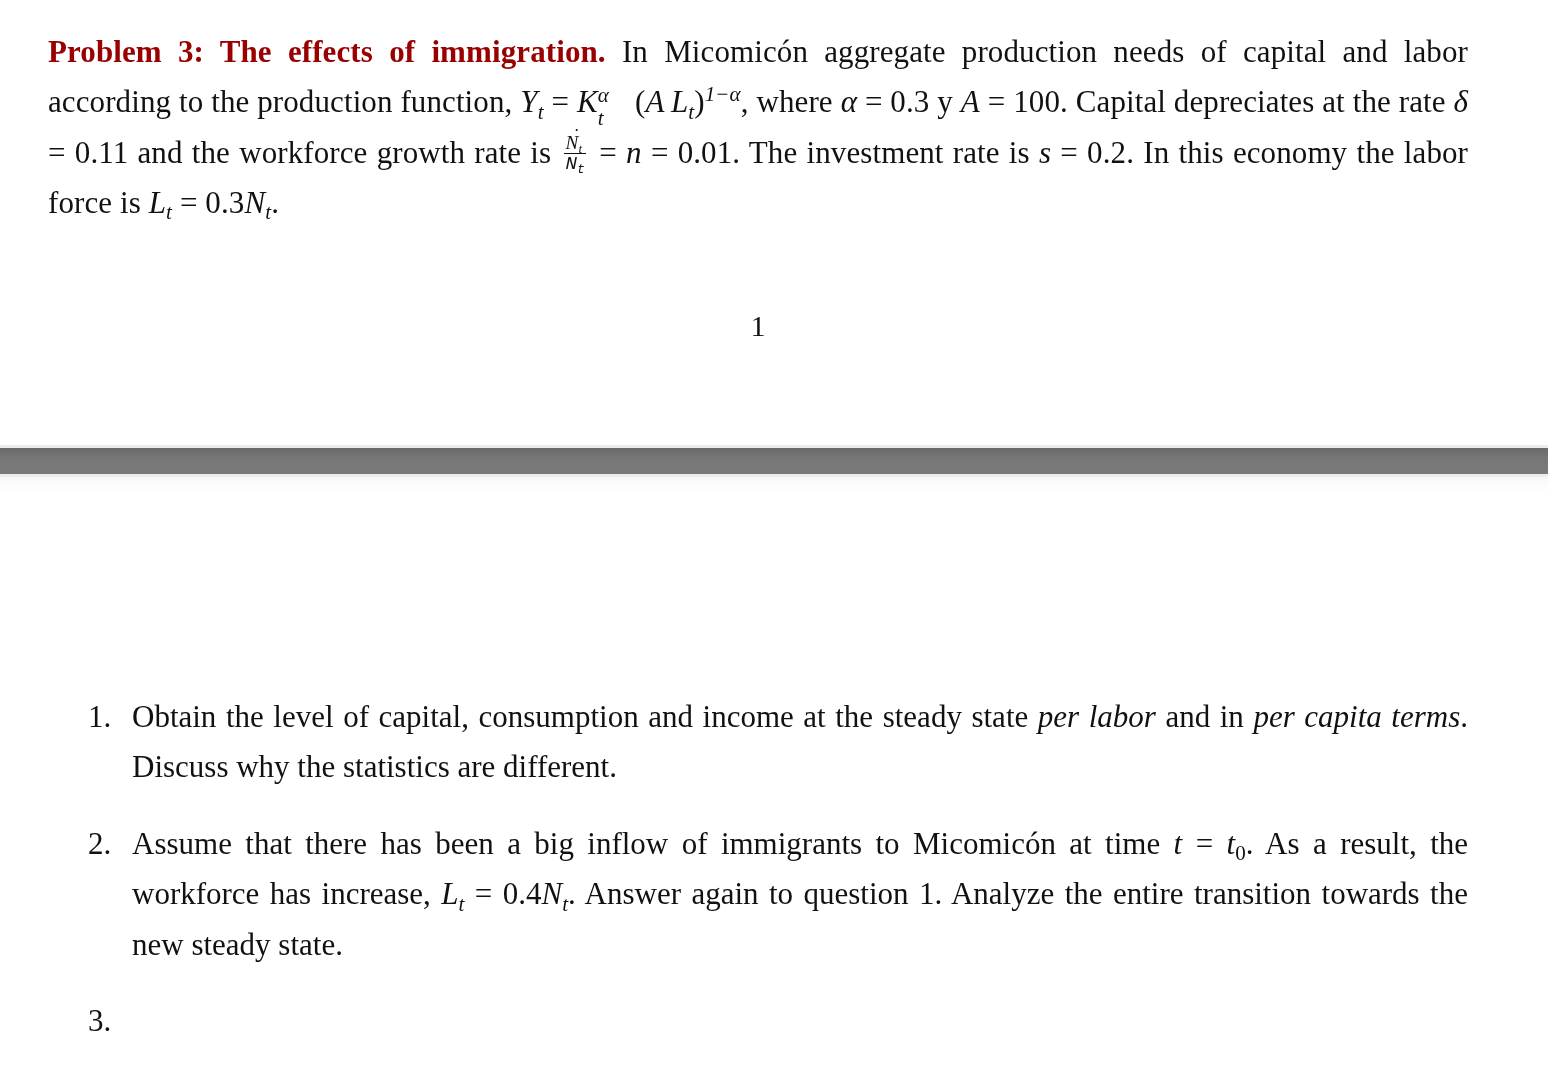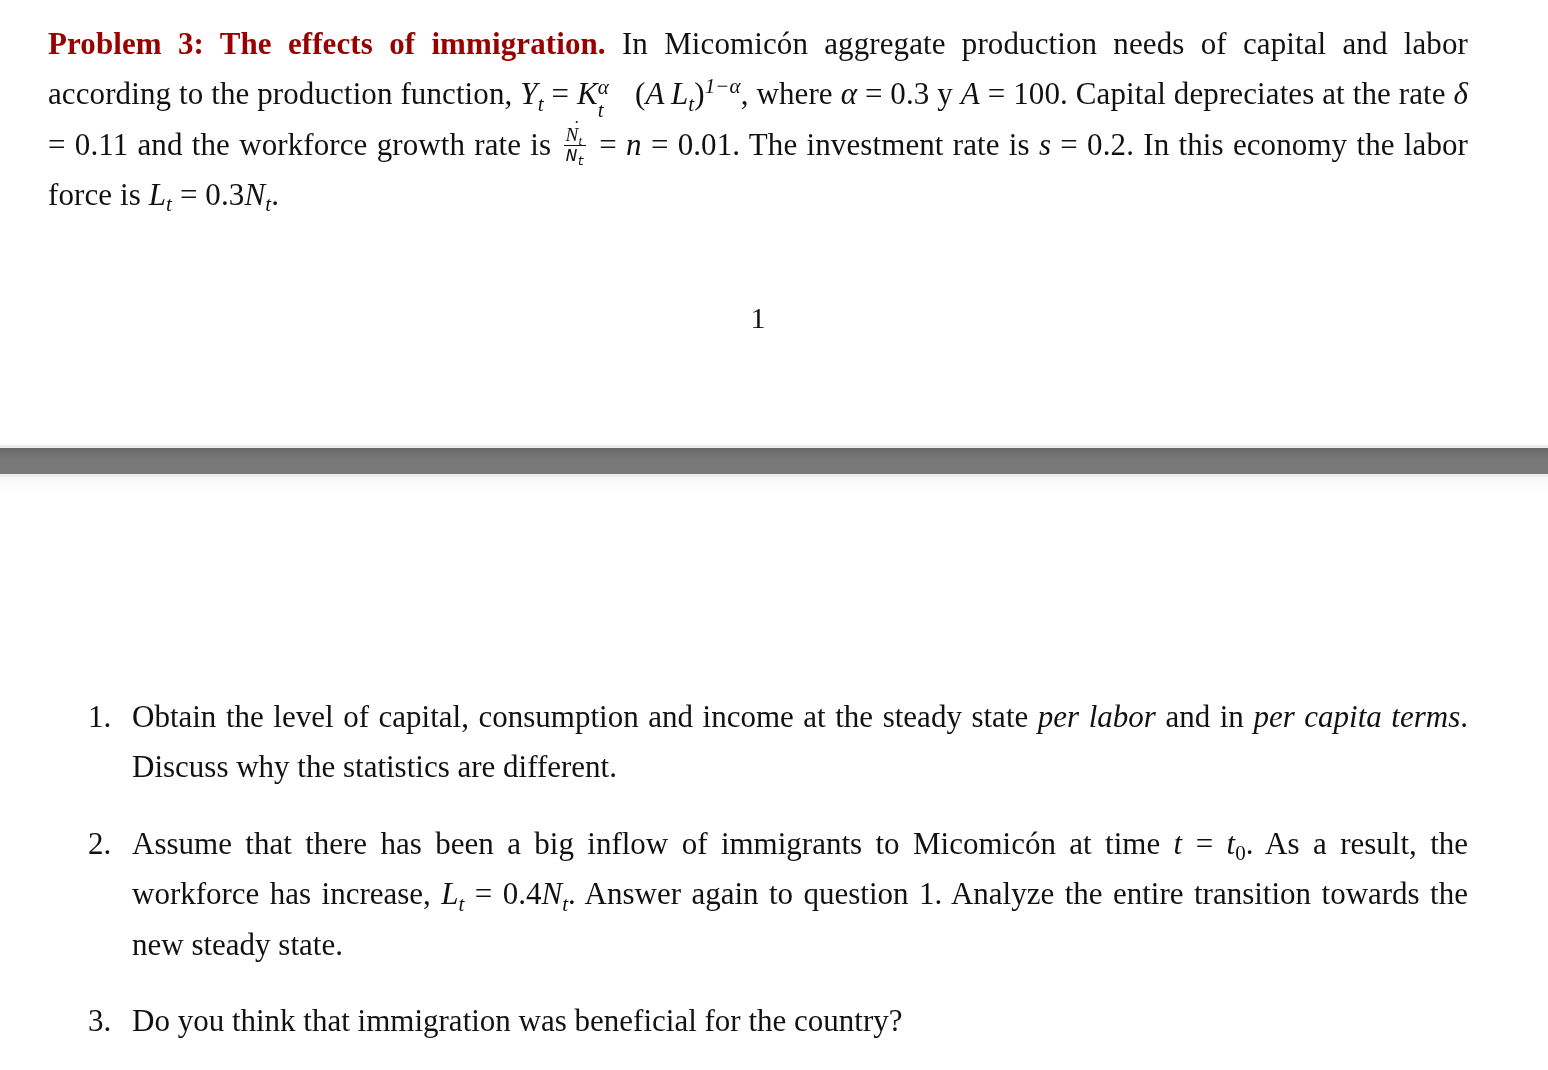--- a/index.html
+++ b/index.html
@@ -14,21 +14,21 @@
     overflow: hidden;
     font-family: "Liberation Serif", "DejaVu Serif", serif;
     color: #111111;
   }
   .page {
     position: absolute;
     left: 0;
     width: 1548px;
     background: #ffffff;
   }
-  .page-top { top: 8px; height: 362px; }
+  .page-top { top: 16px; height: 362px; }
   .page-bottom { top: 477px; height: 593px; }
 
   .para {
     position: absolute;
     left: 48px;
     width: 1420px;
     font-size: 31px;
     line-height: 50.3px;
     text-align: justify;
     text-align-last: left;
@@ -187,15 +187,14 @@
     <span>Assume that there has been a big inflow of immigrants to Micomicón at time</span>
     <span class="m">t</span>
     <span>=</span>
     <span class="m">t</span><sub>0</sub><span>. As a result, the workforce has increase,</span>
     <span class="m">L</span><sub class="m">t</sub>
     <span>= 0.4</span><span class="m">N</span><sub class="m">t</sub><span>. Answer again to question 1. Analyze the entire transition towards the new steady state.</span>
   </div>
 
   <div class="item item-3">
     <span class="num-label">3.</span>
-    <span>Do you think that immigration was beneficial for the country?</span>
   </div>
 </div>
 
 </body></html>

